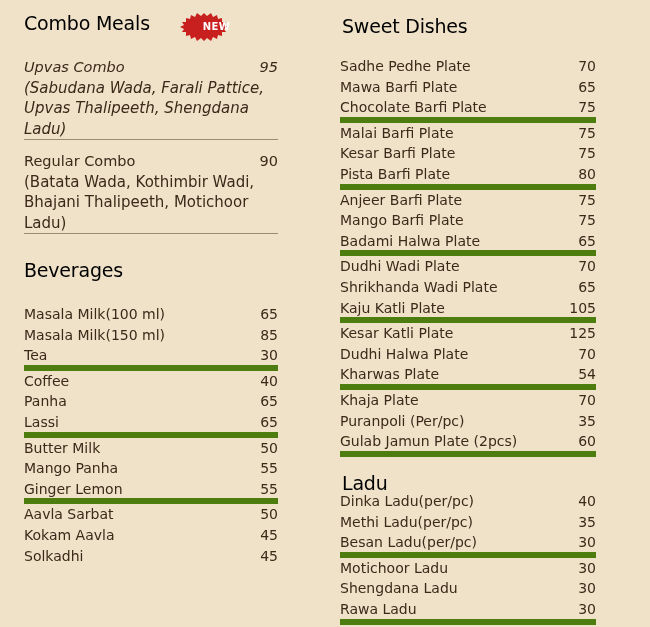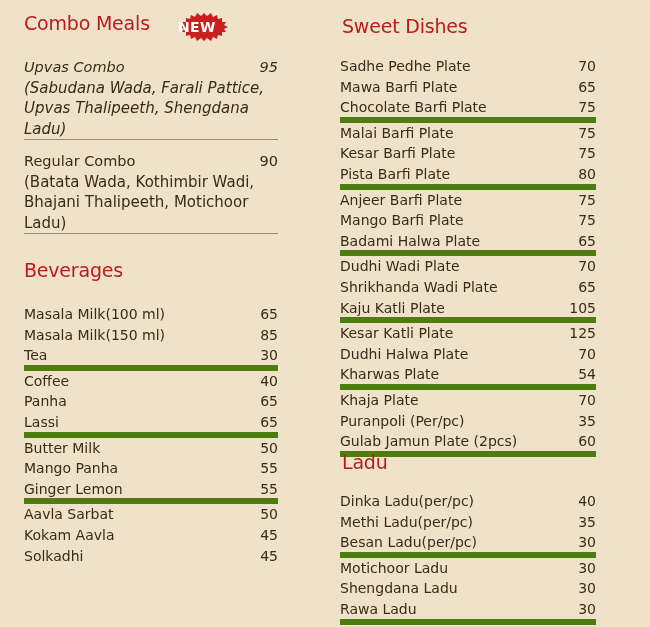--- a/index.html
+++ b/index.html
@@ -7,36 +7,36 @@
     width: 650px; height: 627px; overflow: hidden;
     background: #efe2c9;
     font-family: "DejaVu Sans", sans-serif;
     color: #3b2a1a;
     position: relative;
   }
   .col { position: absolute; top: 0; }
   .col-left { left: 24px; width: 254px; }
   .col-right { left: 340px; width: 256px; }
   .section-title {
-    color: #b91c1c;
+    color: #000000;
     font-size: 19px;
     font-weight: normal;
     position: absolute;
     white-space: nowrap;
     letter-spacing: -0.2px;
   }
   .badge-new {
     position: absolute;
     width: 52px; height: 30px;
   }
   .badge-new svg { display: block; }
   .badge-new span {
     position: absolute; left: 0; top: 0; width: 52px; height: 30px;
-    line-height: 30px; text-align: left;
-    color: #fff; font-weight: bold; font-size: 14px; letter-spacing: 0.3px;
+    line-height: 30px; text-align: right;
+    color: #fff; font-weight: bold; font-size: 10px; letter-spacing: 0.3px;
   }
   .combo {
     position: absolute; left: 0; width: 254px;
     font-size: 14.5px; line-height: 20.5px;
   }
   .combo .row { display: flex; justify-content: space-between; }
   .combo .desc { font-size: 15px; line-height: 20.5px; }
   .combo .price { padding-right: 0; }
   .rule { height: 1px; background: #9a8a72; }
   .list { position: absolute; left: 0; width: 100%; }
@@ -202,21 +202,21 @@
     <div class="item">
         <span>Puranpoli (Per/pc)</span>
         <span>35</span>
       </div>
     <div class="item ruled">
         <span>Gulab Jamun Plate (2pcs)</span>
         <span>60</span>
       </div>
   </div>
 
-  <div class="section-title" style="top:451px;left:2px;">Ladu</div>
+  <div class="section-title" style="top:472px;left:2px;">Ladu</div>
 
   <div class="list" style="top:491px;">
     <div class="item">
         <span>Dinka Ladu(per/pc)</span>
         <span>40</span>
       </div>
     <div class="item">
         <span>Methi Ladu(per/pc)</span>
         <span>35</span>
       </div>

